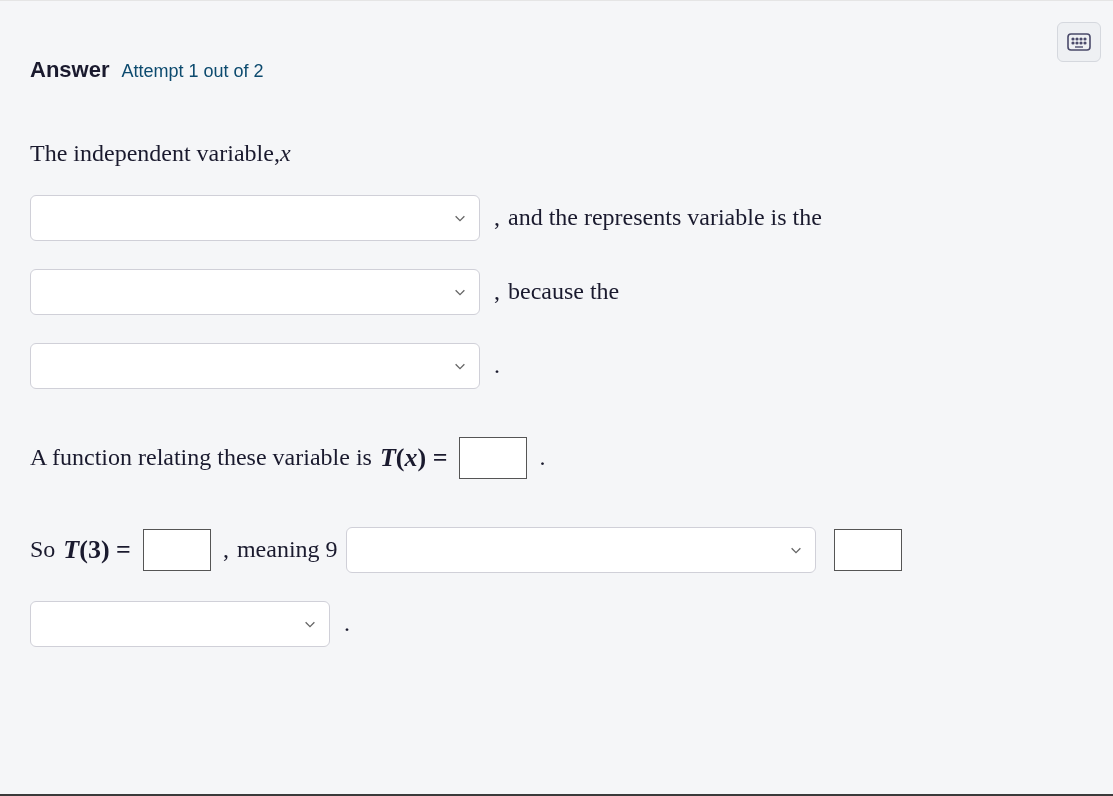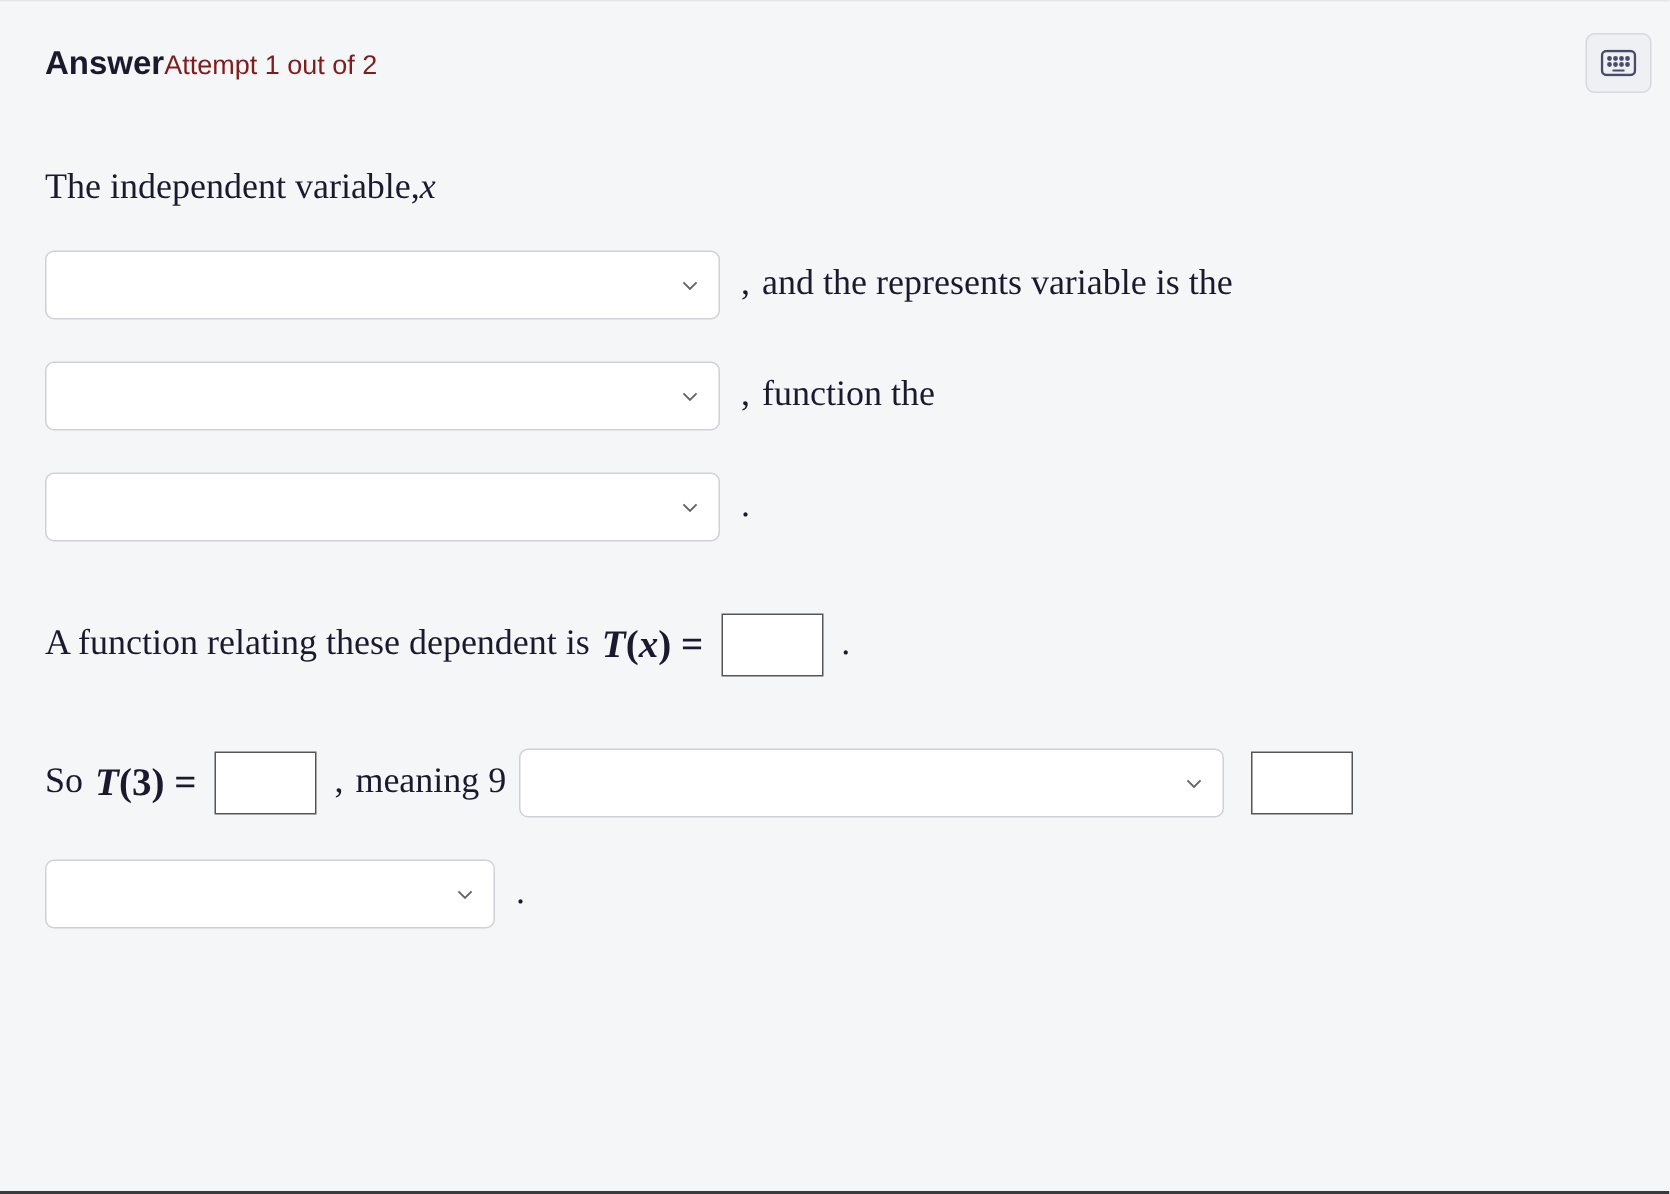--- a/index.html
+++ b/index.html
@@ -14,31 +14,33 @@
     overflow: hidden;
     position: relative;
   }
   .container {
     padding: 28px 30px;
     border-top: 1px solid #e5e5e5;
   }
   .header {
     display: flex;
     align-items: baseline;
+    gap: 12px;
     margin-bottom: 48px;
+    margin-top: 28px;
   }
   .answer-label {
     font-weight: bold;
     font-size: 22px;
     color: #1a1a2e;
     font-family: -apple-system, BlinkMacSystemFont, 'Segoe UI', Arial, sans-serif;
   }
   .attempt {
     font-size: 18px;
-    color: #7f1d1d;
+    color: #0c4a6e;
     font-family: -apple-system, BlinkMacSystemFont, 'Segoe UI', Arial, sans-serif;
   }
   .kbd-button {
     position: absolute;
     top: 22px;
     right: 12px;
     width: 44px;
     height: 40px;
     background: #eef0f3;
     border: 1px solid #d5d8de;
@@ -155,35 +157,35 @@
     <span class="content-text">and the represents variable is the</span>
   </div>
 
   <div class="row">
     <div class="dropdown wide">
       <svg class="chevron" viewBox="0 0 16 16">
           <path d="M3 6 L8 11 L13 6" fill="none" stroke="#666" stroke-width="1.5"></path>
         </svg>
     </div>
     <span class="content-text">, </span>
-    <span class="content-text">function the</span>
+    <span class="content-text">because the</span>
   </div>
 
 
   <div class="row">
     <div class="dropdown wide">
       <svg class="chevron" viewBox="0 0 16 16">
           <path d="M3 6 L8 11 L13 6" fill="none" stroke="#666" stroke-width="1.5"></path>
         </svg>
     </div>
     <span class="content-text">.</span>
   </div>
 
   <div class="row section-gap">
-    <span class="content-text">A function relating these dependent is </span>
+    <span class="content-text">A function relating these variable is </span>
     <span class="math"><span class="fn">T</span><span>(</span><span class="fn">x</span><span>)</span><span> = </span></span>
     <input class="ans-box" style="">
     <span class="content-text">.</span>
   </div>
 
   <div class="row section-gap">
     <span class="content-text">So </span>
     <span class="math"><span class="fn">T</span><span>(</span><span>3</span><span>)</span><span> = </span></span>
     <input class="ans-box" style="">
     <span class="content-text">, </span>

